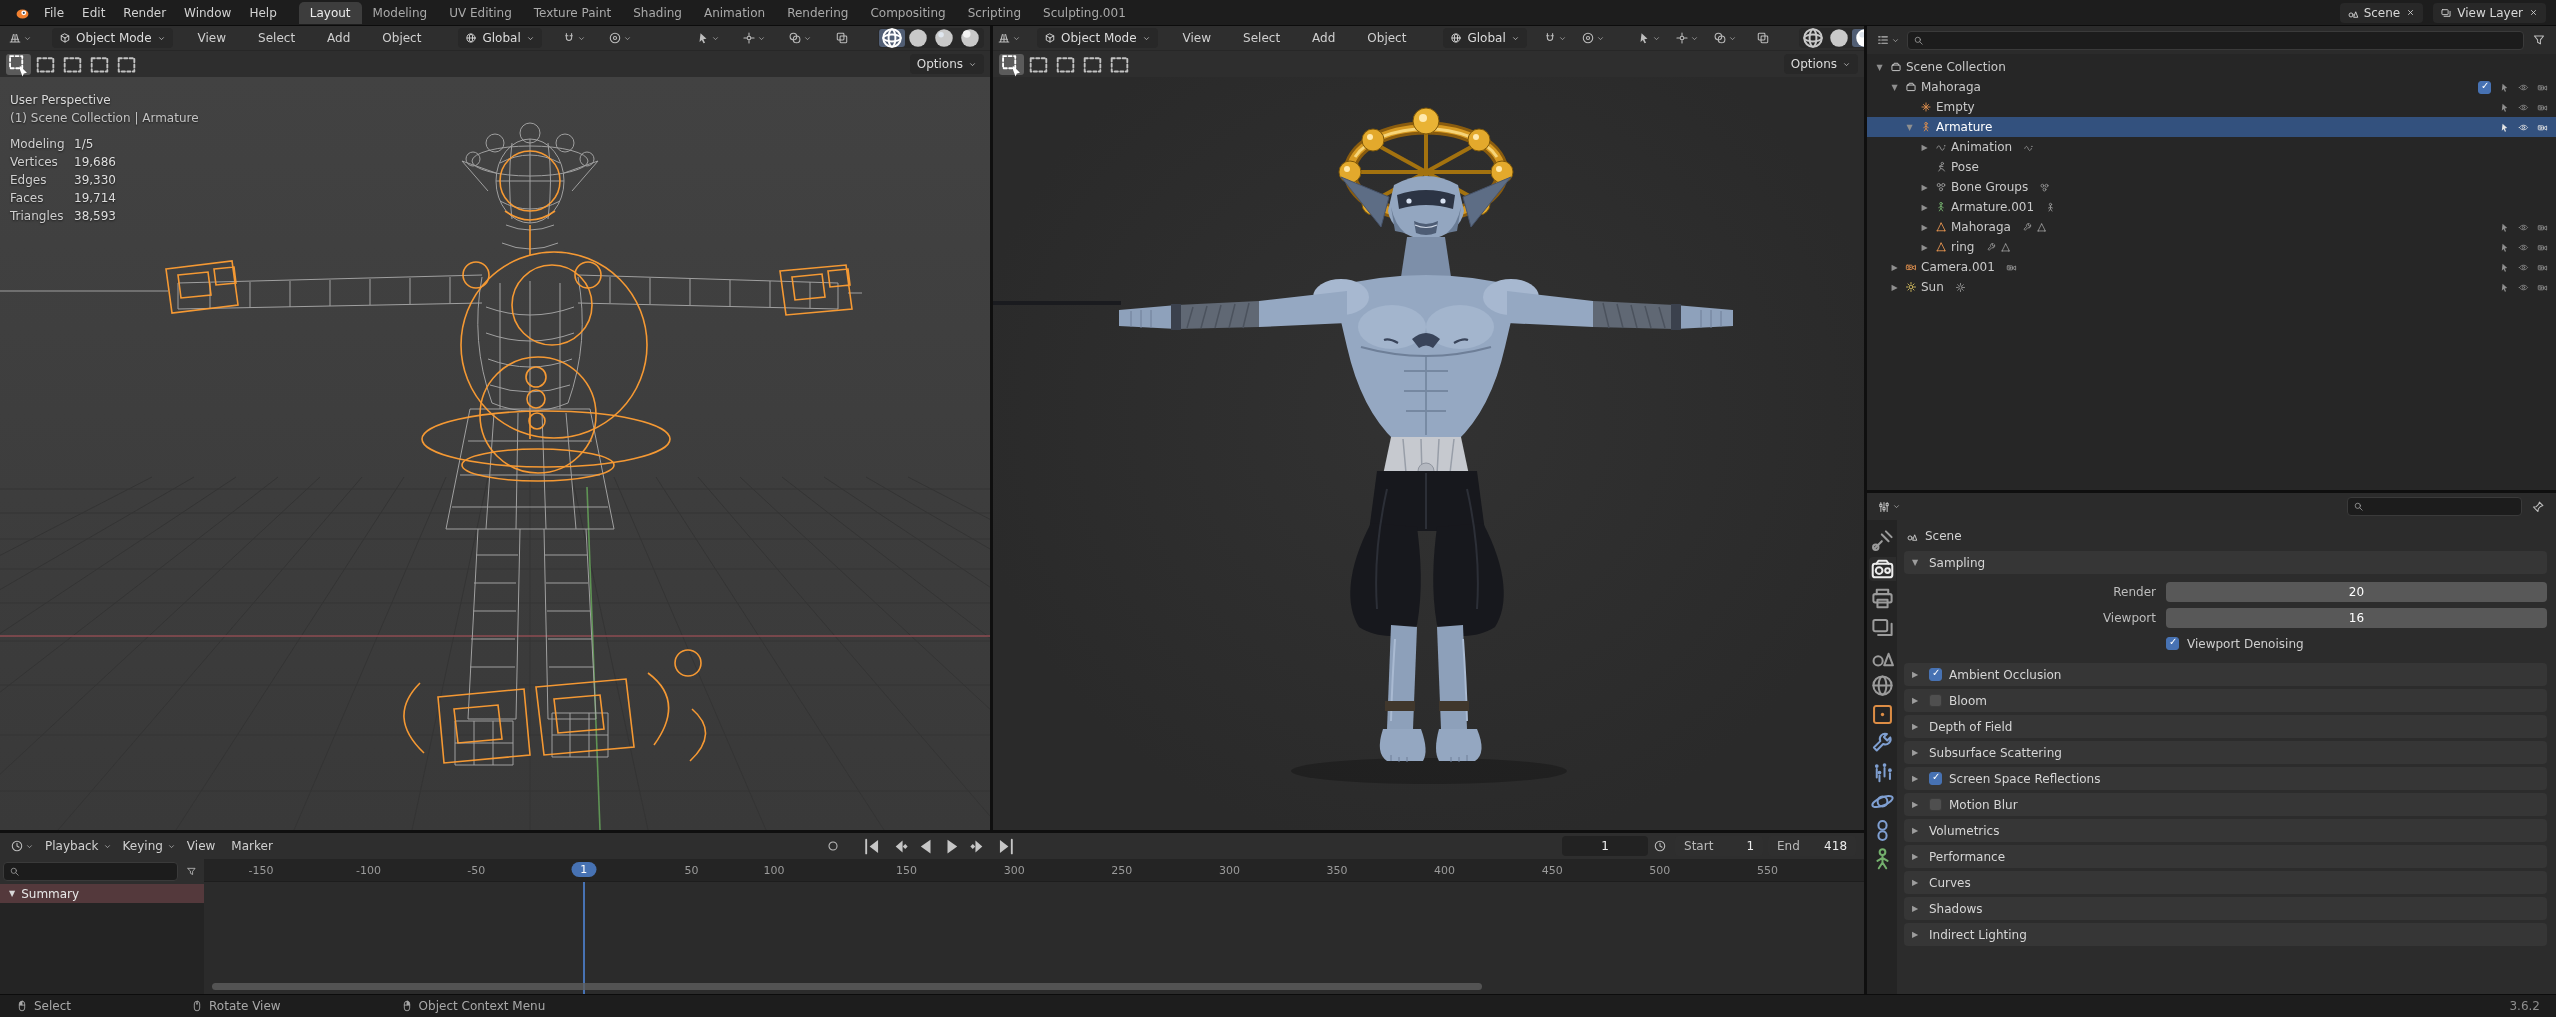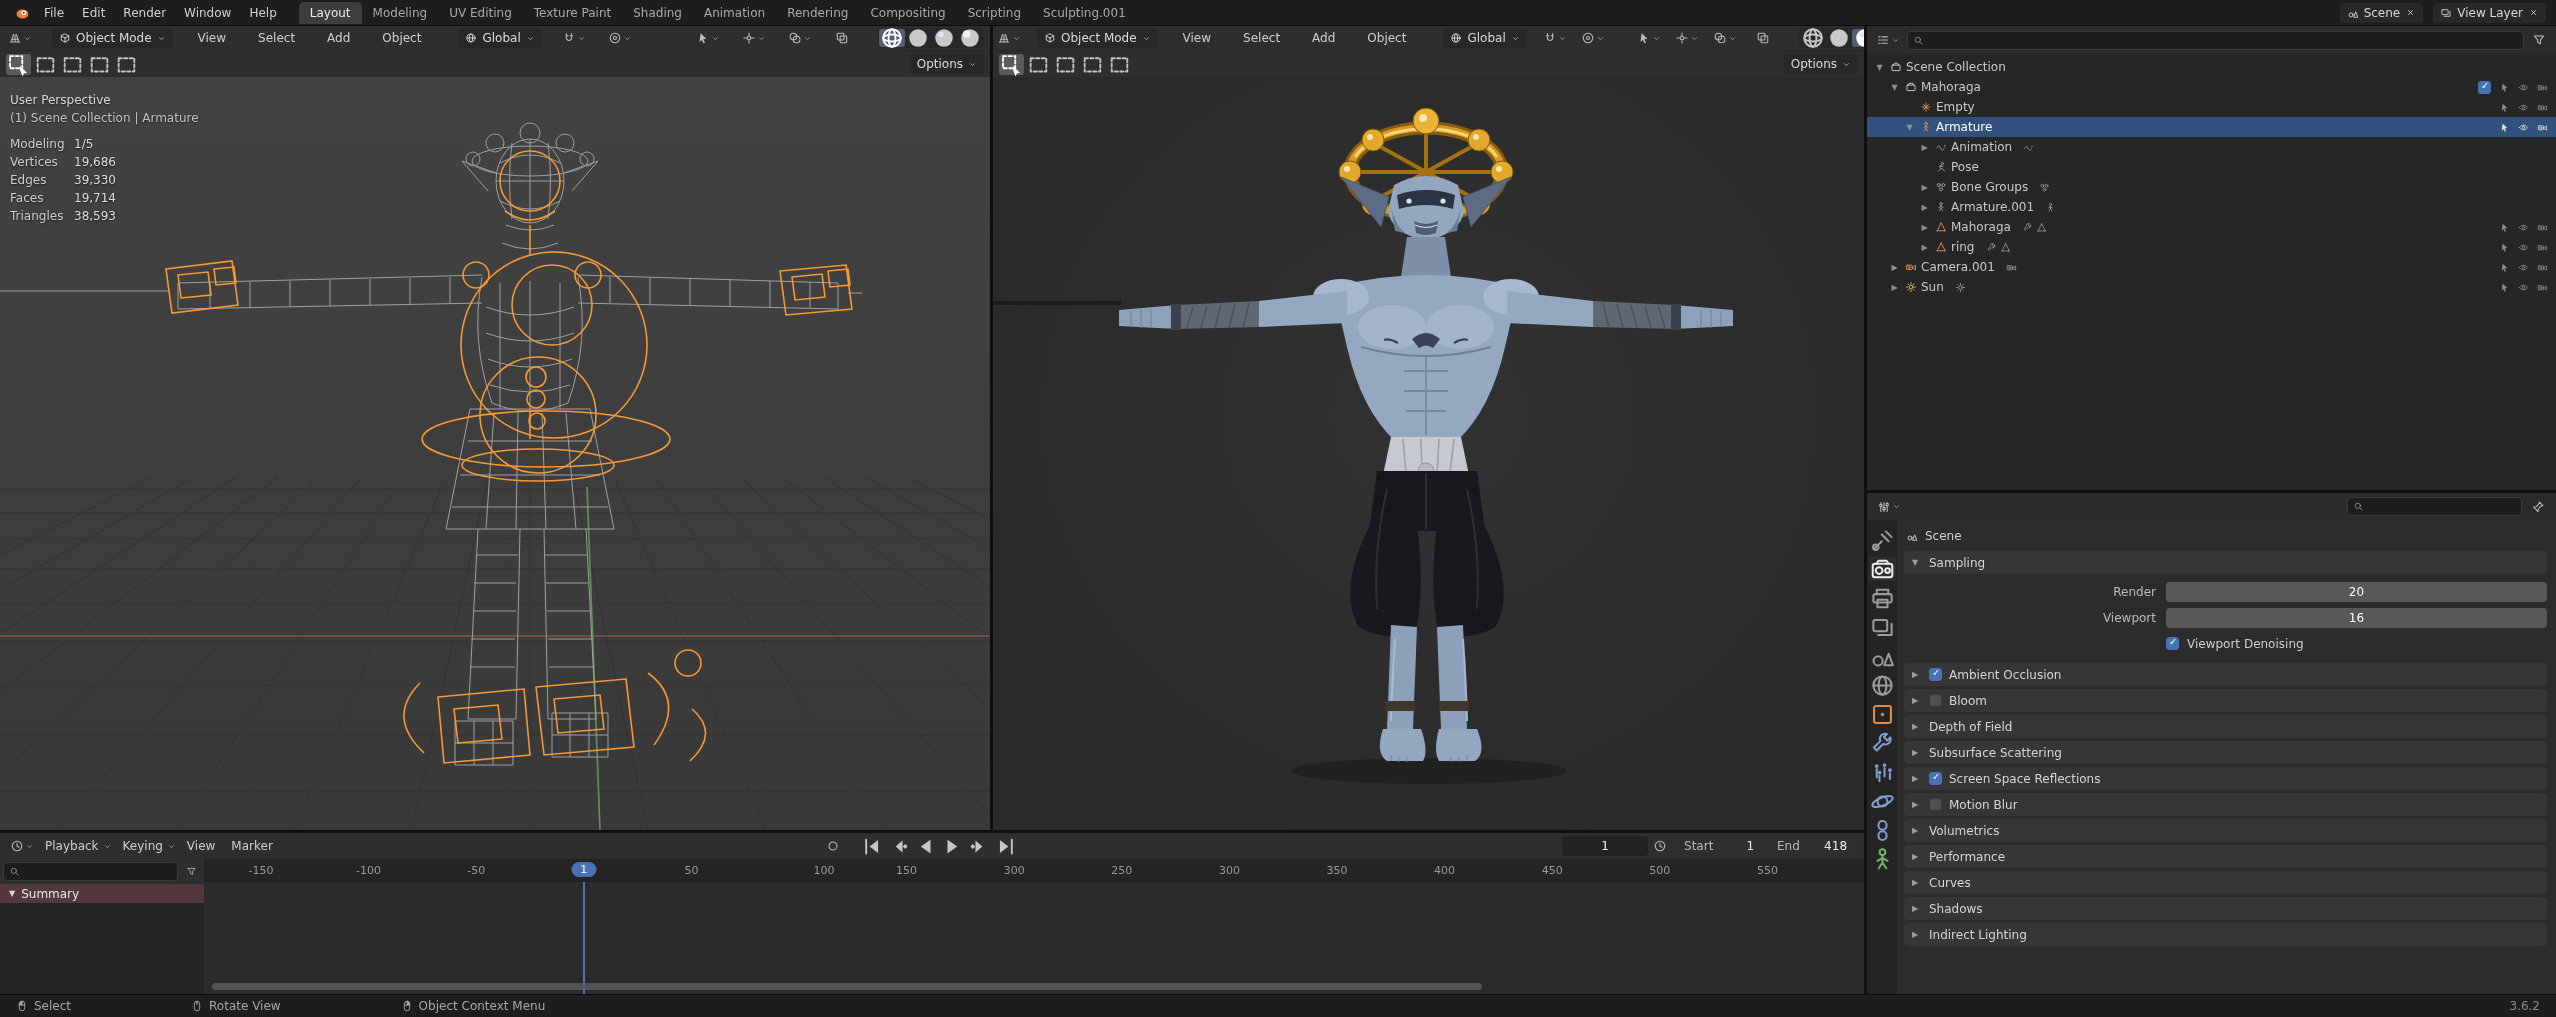--- a/index.html
+++ b/index.html
@@ -830,21 +830,21 @@
               </div>
             <div class="tl-left-rest"></div>
           </div>
           <div class="tl-right">
             <div class="tl-ruler" id="tl-ruler">
                 <span class="ruler-label" style="left: 57px;">-150</span>
                 <span class="ruler-label" style="left: 164.6px;">-100</span>
                 <span class="ruler-label" style="left: 272.2px;">-50</span>
                 <div class="frame-pill" style="left: 379.8px;">1</div>
                 <span class="ruler-label" style="left: 487.4px;">50</span>
-                <span class="ruler-label" style="left: 620px;">100</span>
+                <span class="ruler-label" style="left: 570px;">100</span>
                 <span class="ruler-label" style="left: 702.6px;">150</span>
                 <span class="ruler-label" style="left: 810.2px;">300</span>
                 <span class="ruler-label" style="left: 917.8px;">250</span>
                 <span class="ruler-label" style="left: 1025.4px;">300</span>
                 <span class="ruler-label" style="left: 1133px;">350</span>
                 <span class="ruler-label" style="left: 1240.6px;">400</span>
                 <span class="ruler-label" style="left: 1348.2px;">450</span>
                 <span class="ruler-label" style="left: 1455.8px;">500</span>
                 <span class="ruler-label" style="left: 1563.4px;">550</span>
               </div>

